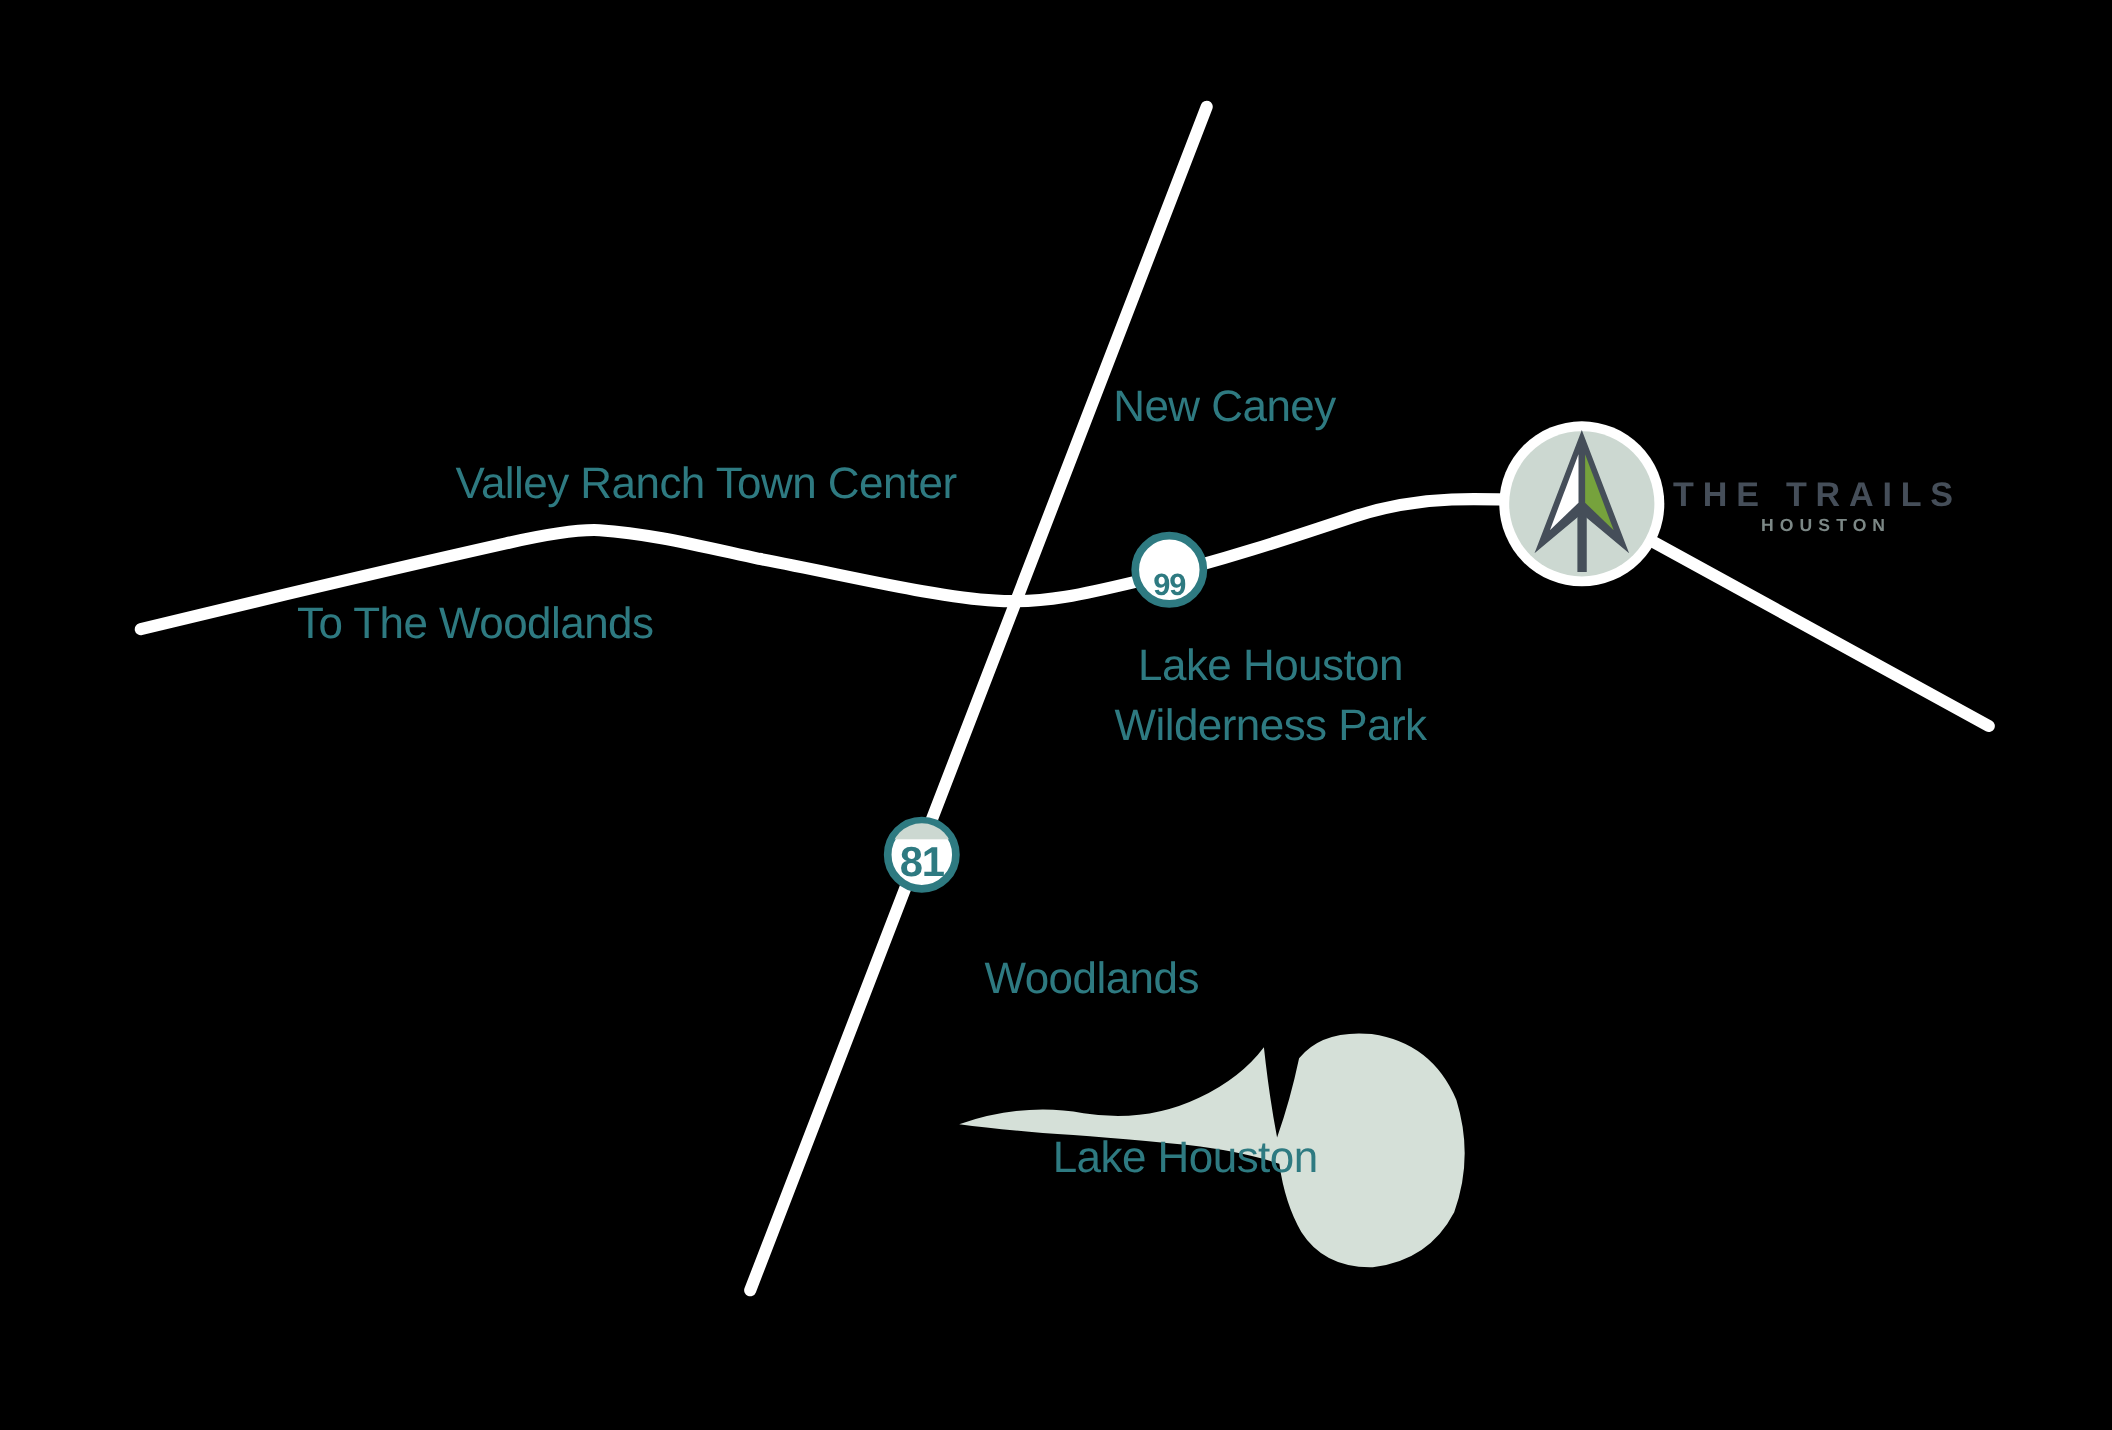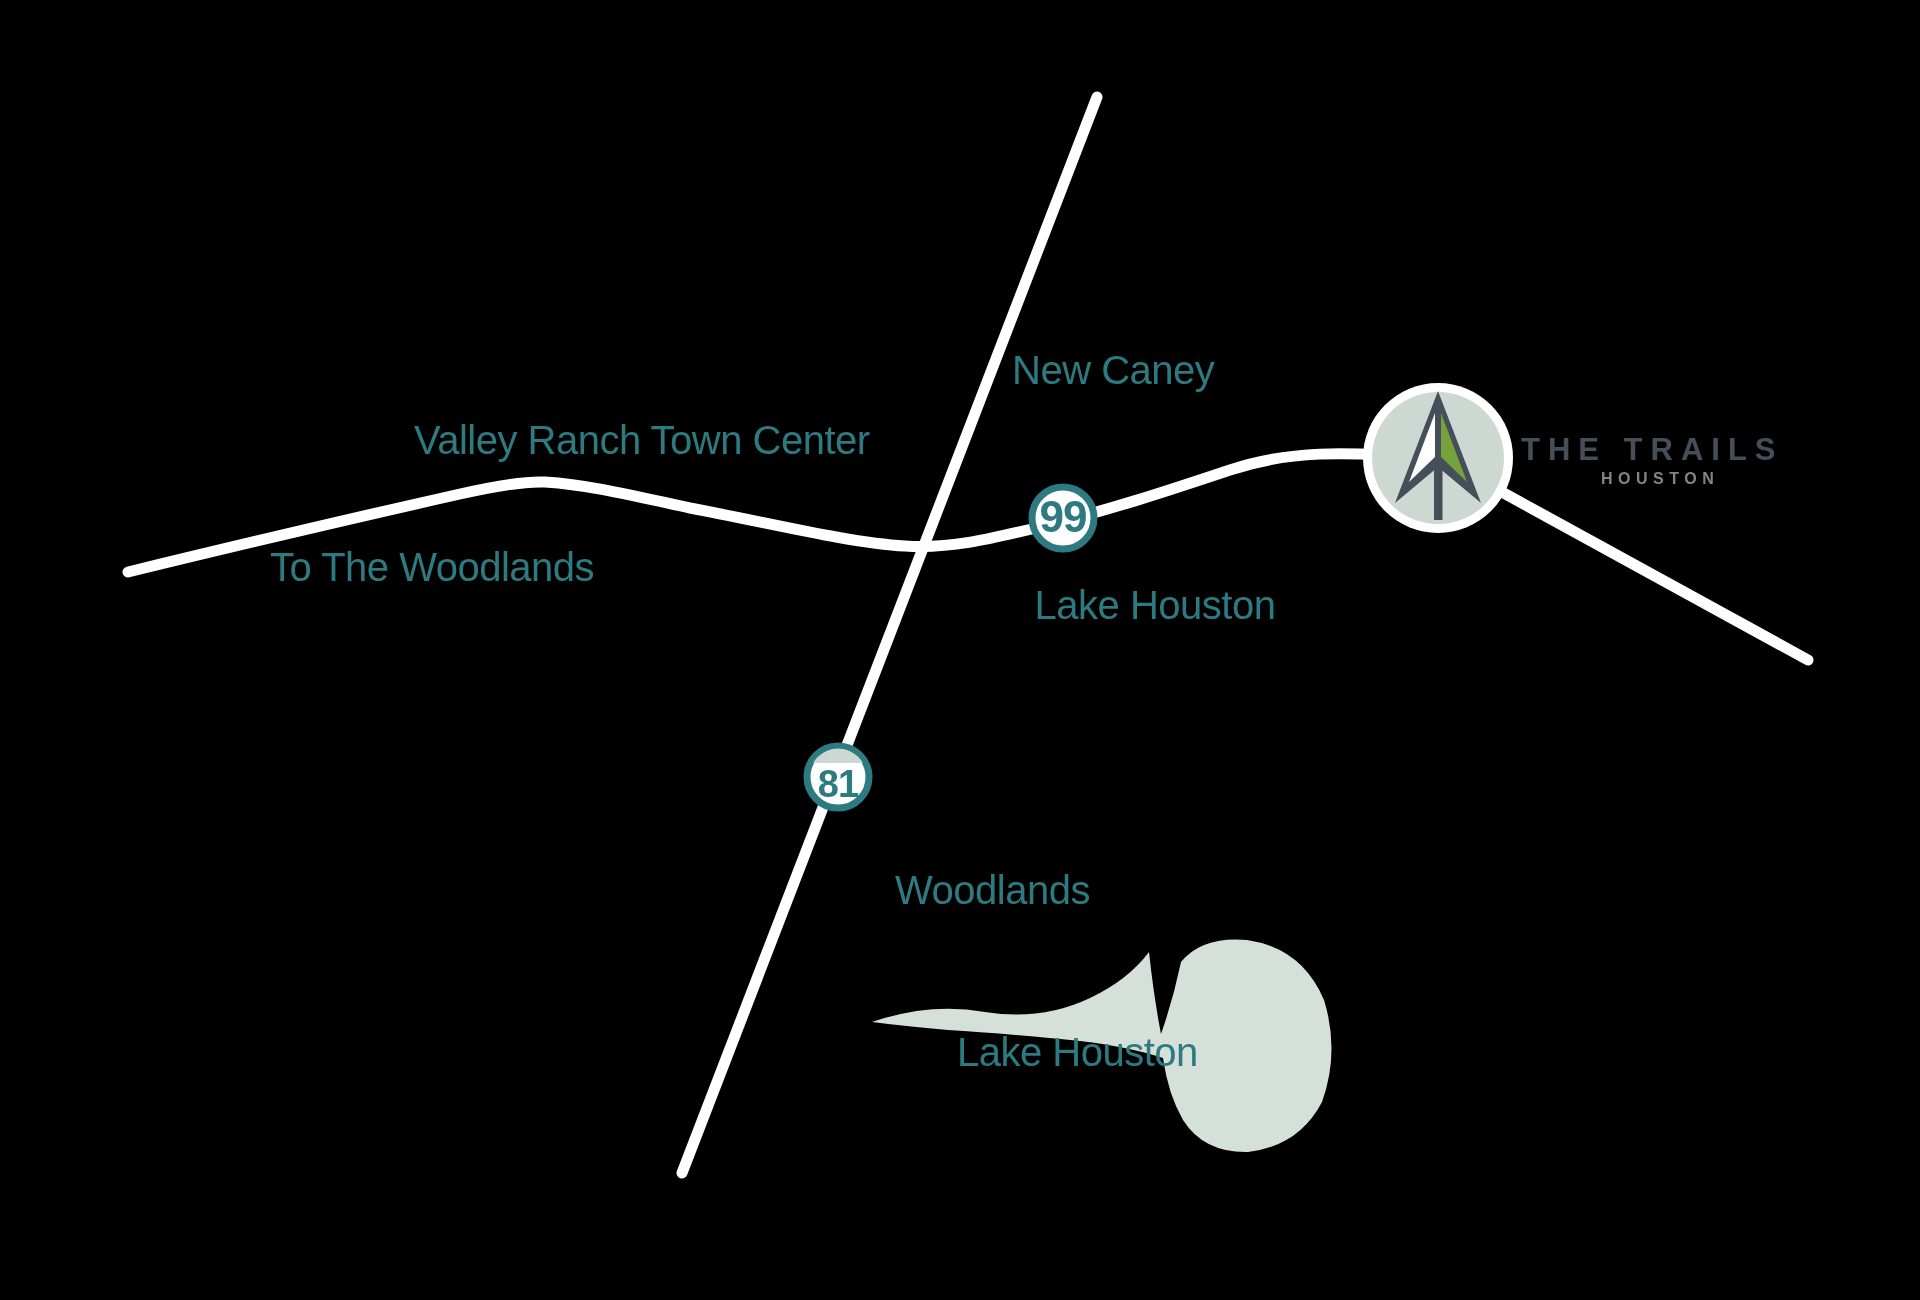--- a/index.html
+++ b/index.html
@@ -35,21 +35,21 @@
   }
   .shield-num {
     position: absolute;
     font-weight: bold;
     color: var(--teal, #2e7a81);
     text-align: center;
     line-height: 1.0;
     white-space: nowrap;
   }
   .shield-num.num-99 {
-    left: 1023px; top: 495px; width: 80px; font-size: 44px; letter-spacing: -1px;
+    left: 1023px; top: 518px; width: 80px; font-size: 28px; letter-spacing: -1px;
   }
   .shield-num.num-69 {
     left: 798px; top: 765px; width: 80px; font-size: 38px; letter-spacing: -1px;
   }
   .logo-title {
     position: absolute;
     left: 1521px; top: 432px;
     font-weight: bold;
     font-size: 31px;
     letter-spacing: 8px;
@@ -126,20 +126,21 @@
   </svg>
 
   <div class="label" style="left:1012px; top:350px;">New Caney</div>
 
   <div class="label" style="left:270px; top:547px;">To The Woodlands</div>
 
   <div class="label" style="left:414px; top:420px;">Valley Ranch Town Center</div>
 
   <div class="label centered" style="left:955px; top:578px; width:400px;">
     <div>Lake Houston</div>
+    <div>Wilderness Park</div>
   </div>
 
   <div class="label" style="left:895px; top:870px;">Woodlands</div>
 
   <div class="label" style="left:957px; top:1032px;">Lake Houston</div>
 
 
   <div class="shield-num num-99">99</div>
 
   <div class="shield-num num-69">81</div>

